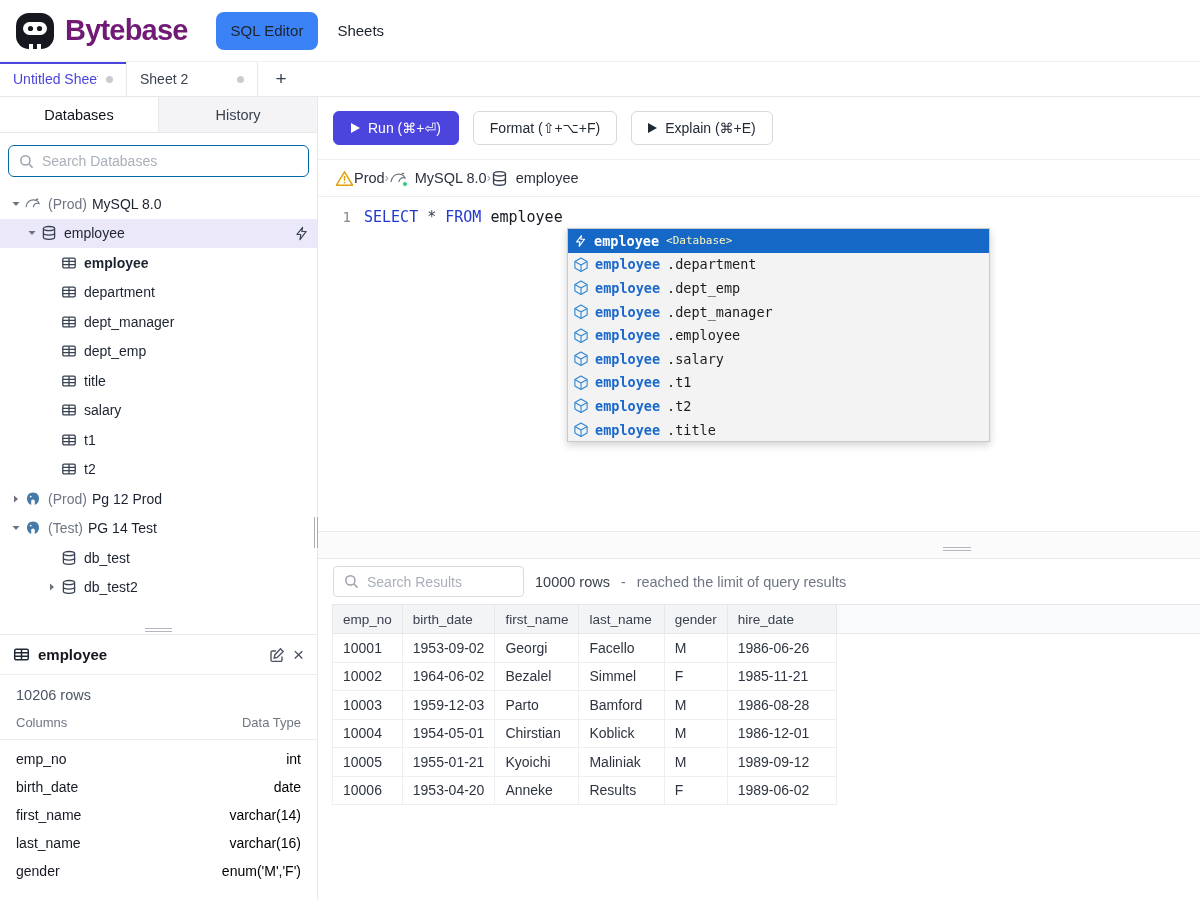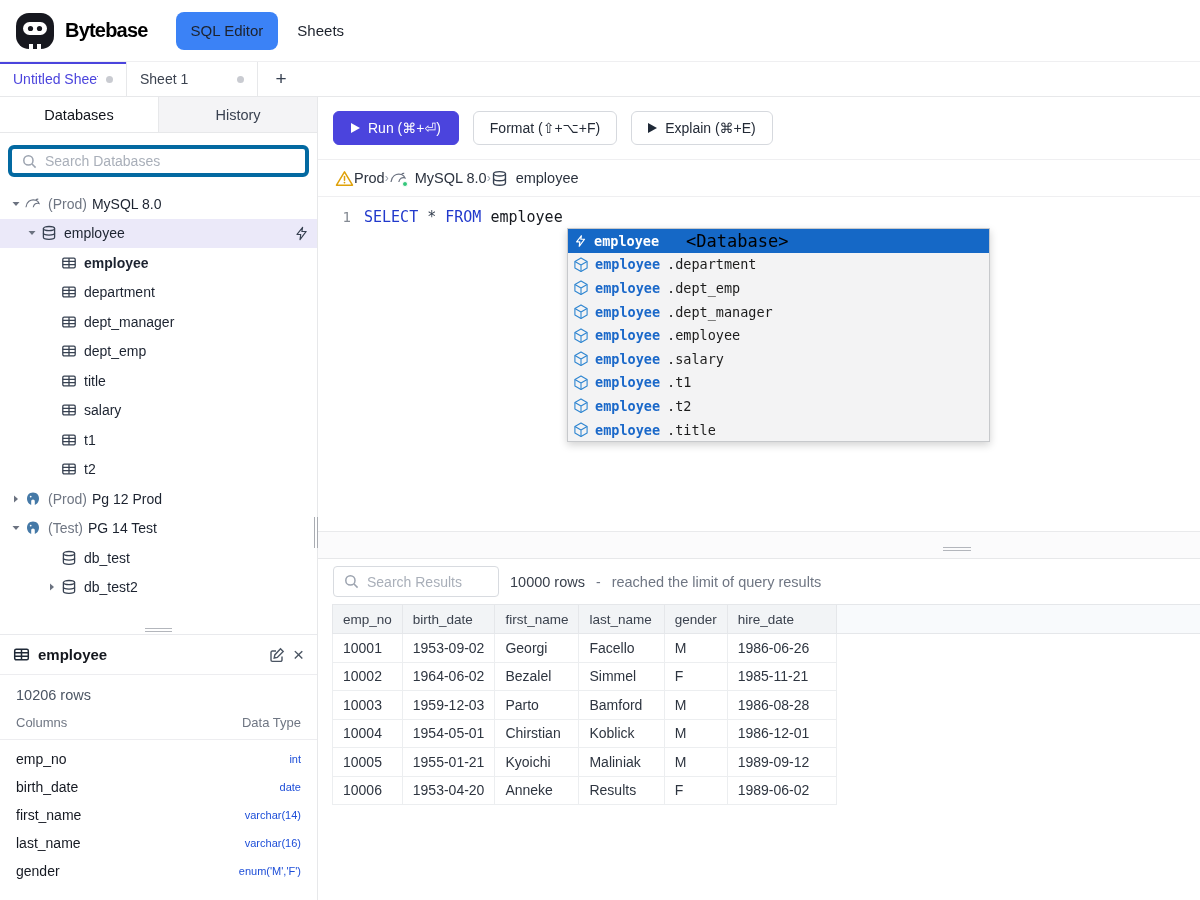--- a/index.html
+++ b/index.html
@@ -11,21 +11,21 @@
   :root{
     --accent:#4b44dd; --tree-sel:#ebe9f9; --suggest-sel:#1568c6;
     --kw:#2139cc; --name-blue:#1a68c9; --amber:#dfa109; --border:#e7e8ea;
   }
   .icon{display:inline-flex; align-items:center; justify-content:center; flex:none;}
   .icon svg{display:block;}
 
   
   .header{height:62px; display:flex; align-items:center; padding:0 14px; border-bottom:1px solid #efeff1;}
   .logo-mark{width:42px; height:42px;}
-  .brand{font-size:20px; font-weight:800; letter-spacing:-0.8px; color:#000000; margin-left:9px; margin-right:28px;}
+  .brand{font-size:29px; font-weight:800; letter-spacing:-0.8px; color:#701a75; margin-left:9px; margin-right:28px;}
   .nav-pill{height:38px; display:flex; align-items:center; padding:0 15px; border-radius:8px; font-size:15px; font-weight:500; color:#1d222c; cursor:pointer;}
   .nav-pill.active{background:#3b82f6;}
   .nav-pill + .nav-pill{margin-left:4px;}
 
   
   .tabbar{height:35px; display:flex; border-bottom:1px solid var(--border);}
   .sheet-tab{width:127px; display:flex; align-items:center; gap:8px; padding:0 13px; border-right:1px solid var(--border); font-size:14px; color:#3c4350; position:relative; cursor:pointer;}
   .sheet-tab.active{color:var(--accent);}
   .sheet-tab.active::before{content:""; position:absolute; top:0; left:0; right:0; height:2px; background:var(--accent);}
   .sheet-tab .lbl{flex:1; white-space:nowrap; overflow:hidden;}
@@ -35,21 +35,21 @@
   
   .content{display:flex; height:803px; position:relative;}
   .sidebar{width:318px; border-right:1px solid var(--border); display:flex; flex-direction:column; position:relative;}
   .main{flex:1; display:flex; flex-direction:column; min-width:0;}
 
   
   .sidebar-tabs{display:flex; height:36px; background:#f4f4f6; border-bottom:1px solid var(--border); flex:none;}
   .sidebar-tab{flex:1; display:flex; align-items:center; justify-content:center; font-size:14.5px; color:#394150; cursor:pointer;}
   .sidebar-tab.active{background:#fff; color:#10131a; font-weight:500; border-right:1px solid var(--border);}
   .search-wrap{padding:12px 8px; flex:none;}
-  .search-box{height:32px; border:4px solid #0369a1; border-radius:6px; display:flex; align-items:center; gap:8px; padding:0 10px; background:#fff;}
+  .search-box{height:32px; border:1px solid #0369a1; border-radius:6px; display:flex; align-items:center; gap:8px; padding:0 10px; background:#fff;}
   .search-box input{border:none; outline:none; flex:1; font-size:14px; font-family:inherit; color:#1f2937; background:transparent;}
   .search-box input::placeholder{color:#a9afb9;}
   .tree{flex:1; overflow:hidden; font-size:14px; color:#1c2330;}
   .tree-row{height:29.5px; display:flex; align-items:center; padding-right:8px; cursor:pointer; white-space:nowrap;}
   .tree-row.selected{background:var(--tree-sel);}
   .tree-row .expander{width:17px; flex:none; display:flex; align-items:center; justify-content:center; color:#6b7280;}
   .tree-row .tree-ic{width:17px; height:17px; margin-right:7px;}
   .tree-row .prefix{color:#6f7683; margin-right:5px;}
   .tree-row.bold .label{font-weight:700;}
   .lvl0{padding-left:7px;} .lvl1{padding-left:23px;} .lvl2{padding-left:43px;}
@@ -61,21 +61,21 @@
   .panel-handle i{display:block; border-top:1px solid #b3b6bc; margin:2px 0;}
   .panel-title{height:40px; display:flex; align-items:center; gap:8px; padding:0 13px; border-bottom:1px solid #ededf0; font-size:15px; font-weight:700; color:#14171e;}
   .panel-title .spacer{flex:1;}
   .panel-title .t-ic{cursor:pointer; color:#4b5563;}
   .close-x{font-size:19px; color:#4b5563; font-weight:400; cursor:pointer; line-height:1;}
   .panel-rowcount{padding:12px 16px 2px; font-size:14.5px; color:#4b5563;}
   .panel-colheader{display:flex; justify-content:space-between; padding:10px 16px 9px; font-size:13px; color:#6f7683; border-bottom:1px solid #ededf0;}
   .col-list{padding-top:5px;}
   .col-row{display:flex; justify-content:space-between; align-items:center; height:28px; padding:0 16px;}
   .col-name{font-size:14px; color:#151922;}
-  .col-type{font-size:11px; color:#1d4ed8;}
+  .col-type{font-size:14px; color:#000000;}
 
   
   .toolbar{height:63px; display:flex; align-items:center; gap:14px; padding:0 15px; border-bottom:1px solid #efeff1; flex:none;}
   .btn{height:34px; display:flex; align-items:center; gap:8px; padding:0 16px; border-radius:6px; background:#fff; border:1px solid #d6d9de; font-size:14px; font-weight:500; color:#232a36; cursor:pointer; font-family:inherit;}
   .btn-run{background:var(--accent); border:1px solid var(--accent); color:#fff; padding:0 17px;}
   .play{width:0; height:0; border-left:9px solid currentColor; border-top:5.5px solid transparent; border-bottom:5.5px solid transparent;}
   .play.dark{border-left-color:#1f2937;}
 
   
   .breadcrumb{height:37px; display:flex; align-items:center; gap:0; padding:0 17px; border-bottom:1px solid #efeff1; font-size:14.5px; color:#2c333f; flex:none;}
@@ -88,33 +88,33 @@
   .editor{flex:1; position:relative; background:#fff; border-bottom:1px solid #e9eaec; font-family:"DejaVu Sans Mono", monospace; min-height:0;}
   .code-line{display:flex; padding-top:10px; font-size:15px; line-height:21px;}
   .line-no{width:46px; flex:none; text-align:right; padding-right:13px; color:#848a93; font-size:14px;}
   .tok-kw{color:var(--kw);} .tok-op{color:#374151;} .tok-plain{color:#14171d;}
 
   .suggest{position:absolute; left:249px; top:31px; width:423px; background:#f3f3f4; border:1px solid #c7c9cc; box-shadow:0 3px 8px rgba(0,0,0,.18); z-index:5;}
   .sg-row{height:23.6px; display:flex; align-items:center; gap:7px; padding:0 6px; font-family:"DejaVu Sans Mono", monospace; font-size:13.5px; color:#1c1c1c; cursor:pointer; white-space:nowrap;}
   .sg-row .db{color:var(--name-blue); font-weight:700;}
   .sg-row.sel{background:var(--suggest-sel);}
   .sg-row.sel .db{color:#fff;}
-  .sg-detail{margin-left:20px; font-size:17px; color:#000000;}
+  .sg-detail{font-size:11px; color:#fef9c3;}
 
   
   .gap-strip{height:27px; background:#fbfbfc; border-bottom:1px solid var(--border); position:relative; flex:none;}
   .h-handle{position:absolute; left:625px; top:13px; width:28px; cursor:row-resize;}
   .h-handle i{display:block; border-top:1.5px solid #b3b6bc; margin:2px 0;}
   .v-handle{position:absolute; left:314px; top:420px; height:31px; width:7px; cursor:col-resize; z-index:4; display:flex; gap:2px;}
   .v-handle i{display:block; border-left:1px solid #a9acb2; height:100%;}
 
   
   .results{flex:1; padding-top:7px; min-height:0; overflow:hidden;}
   .results-controls{display:flex; align-items:center; gap:11px; margin:0 0 7px 15px;}
-  .results-search{width:166px; height:31px; border:1px solid #d8dbe0; border-radius:4px; display:flex; align-items:center; gap:8px; padding:0 10px;}
+  .results-search{width:191px; height:31px; border:1px solid #d8dbe0; border-radius:4px; display:flex; align-items:center; gap:8px; padding:0 10px;}
   .results-search input{border:none; outline:none; flex:1; min-width:0; font-size:14px; font-family:inherit; background:transparent;}
   .results-search input::placeholder{color:#a9afb9;}
   .rowcount{font-size:14.5px; color:#39404c;}
   .dash{color:#6f7683;}
   .limit-note{font-size:14.5px; color:#6f7683;}
 
   .rtable{border-collapse:collapse; margin-left:14px; table-layout:fixed;}
   .rtable th{height:29px; background:#f2f4f6; border:1px solid #e5e7ea; font-size:13.5px; font-weight:500; color:#3b424e; text-align:left; padding:0 10px; white-space:nowrap; overflow:hidden;}
   .rtable td{height:28.5px; border:1px solid #eceef0; font-size:14px; color:#2e3540; padding:0 10px; white-space:nowrap; overflow:hidden;}
   .rtable th.filler{background:#f8fafc; border-right:none;}
@@ -137,21 +137,21 @@
   <div class="nav-pill active">SQL Editor</div>
   <div class="nav-pill">Sheets</div>
 </div>
 
 <div class="tabbar">
   <div class="sheet-tab active">
     <span class="lbl">Untitled Sheet</span>
     <span class="dirty-dot"></span>
   </div>
   <div class="sheet-tab" style="width:131px;">
-    <span class="lbl">Sheet 1</span>
+    <span class="lbl">Sheet 2</span>
     <span class="dirty-dot"></span>
   </div>
   <div class="tab-plus">+</div>
 </div>
 
 <div class="content">
 
   <div class="sidebar">
     <div class="sidebar-tabs">
       <div class="sidebar-tab active">Databases</div>

